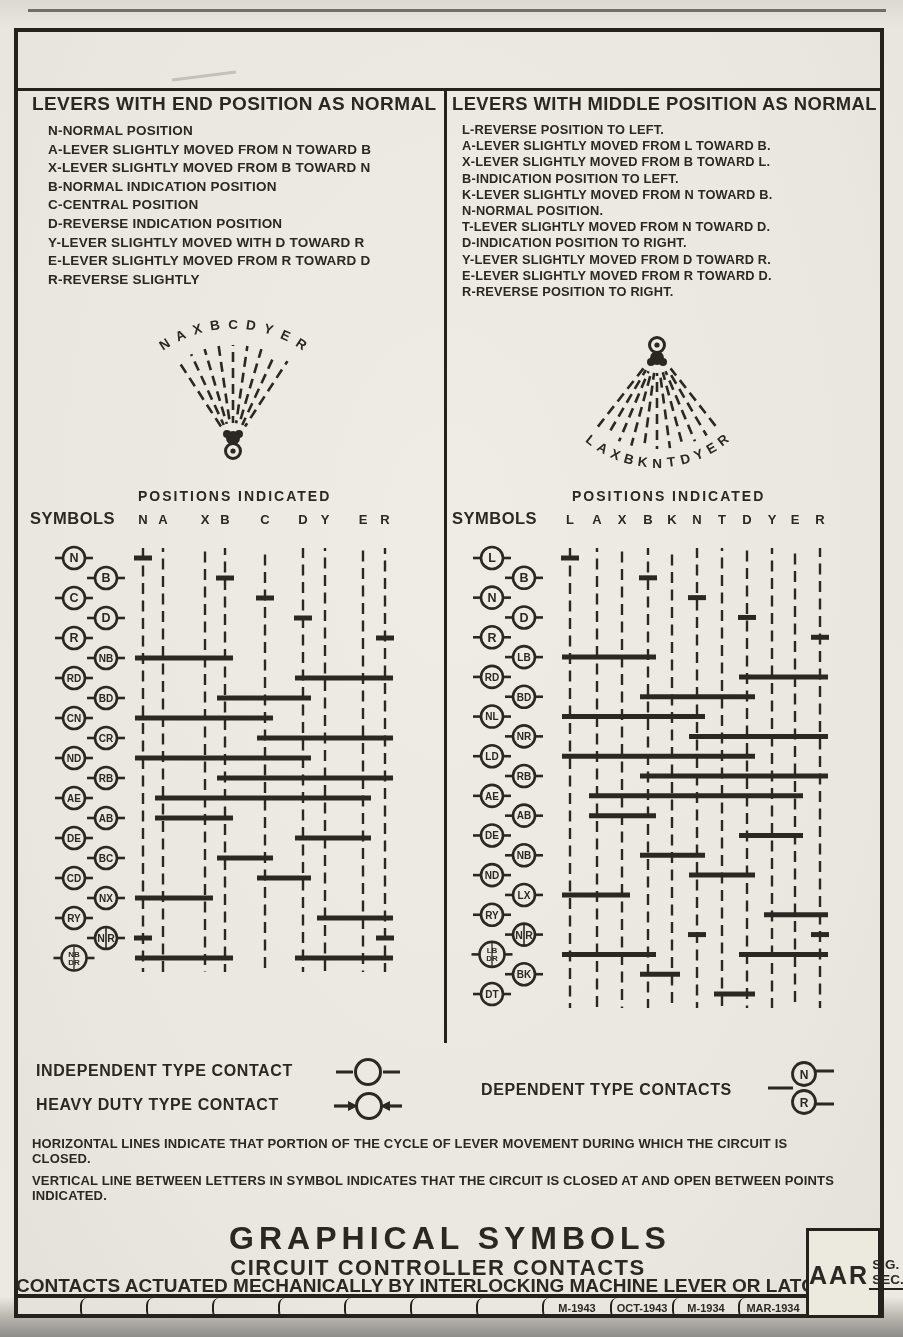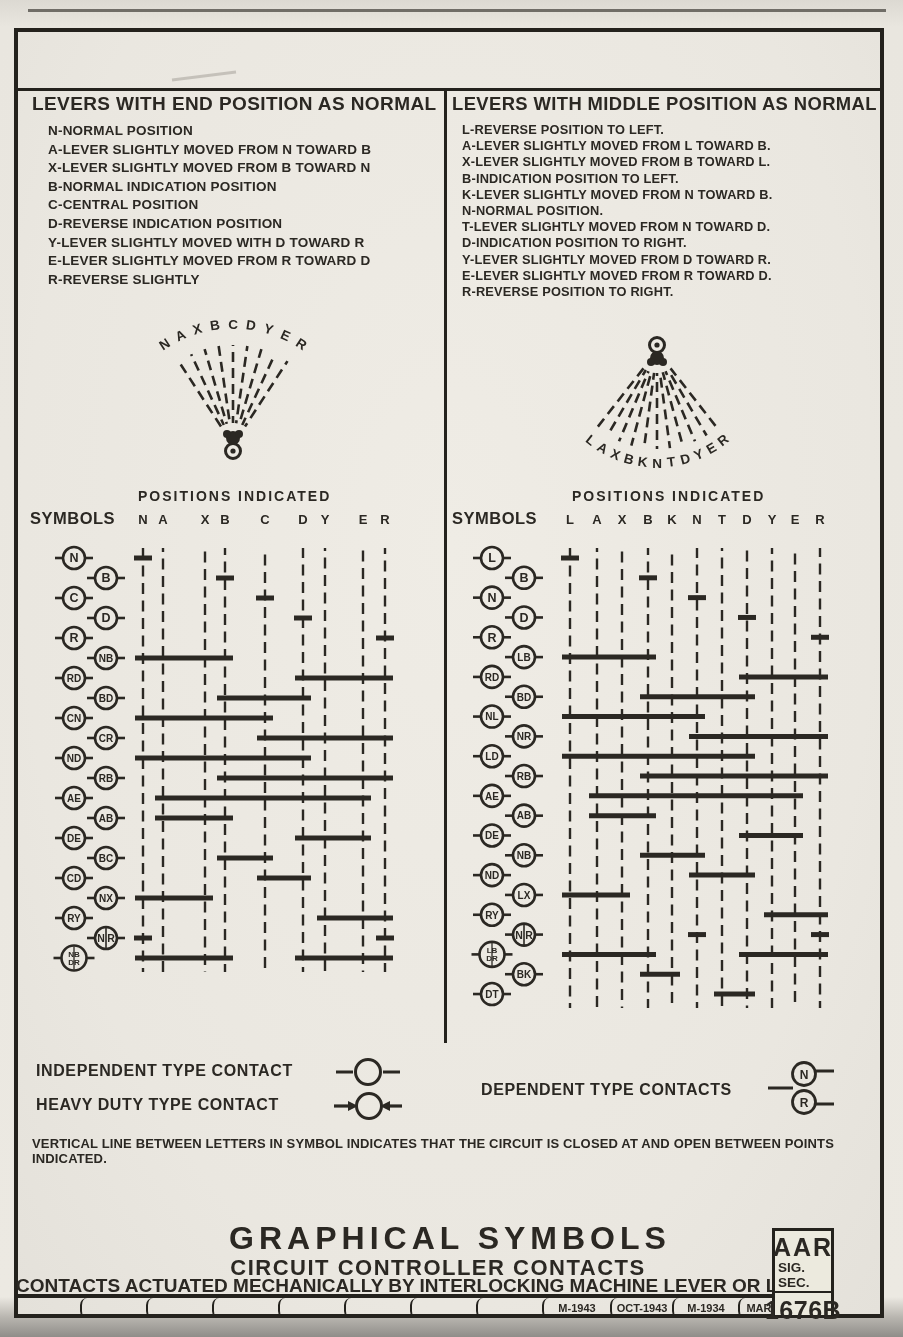--- a/index.html
+++ b/index.html
@@ -31,22 +31,22 @@
   .caption-title{font-size:19px;font-weight:bold;letter-spacing:0px;text-align:center;white-space:nowrap;}
   .strip{
     left:14px;top:1294px;width:792px;height:20px;display:flex;
     border-top:4px solid #24221d;background:transparent;
   }
   .strip .cell{border-left:2.2px solid #24221d;height:100%;box-sizing:border-box;
     display:flex;align-items:center;justify-content:center;
     font-size:11px;font-weight:bold;white-space:nowrap;border-radius:7px;}
   .strip .cell:first-child{border-left:none;}
   .stamp{
-    left:772px;top:1228px;width:62px;height:90px;border:3.5px solid #24221d;
-    box-sizing:border-box;background:#eceade;display:flex;flex-direction:column;align-items:center;
+    left:806px;top:1228px;width:75px;height:90px;border:3.5px solid #24221d;
+    box-sizing:border-box;background:#eceade;display:flex;flex-direction:row;align-items:center;
   }
   .stamp .org{font-size:25px;font-weight:bold;letter-spacing:2px;line-height:26px;margin-top:3px;}
   .stamp .section{font-size:13.5px;font-weight:bold;line-height:15px;border-bottom:2.5px solid #24221d;padding:0 3px 1px 3px;}
   .stamp .number{font-size:25px;font-weight:bold;letter-spacing:.5px;line-height:30px;margin-top:2px;}
   svg text{font-family:"Liberation Sans",sans-serif;}
 </style>
 </head>
 <body>
 
 <div class="abs topline"></div>
@@ -436,20 +436,21 @@
     <text x="804" y="1078.5" fill="#2b2823" font-size="12" font-weight="bold" text-anchor="middle" letter-spacing="0">N</text>
     <text x="804" y="1106.5" fill="#2b2823" font-size="12" font-weight="bold" text-anchor="middle" letter-spacing="0">R</text>
     <line x1="172" y1="80" x2="236" y2="72" stroke="#98948c" stroke-width="3" opacity="0.45"></line>
   </svg>
 
 <div class="abs legend-label" style="left:36px;top:1062px;">INDEPENDENT TYPE CONTACT</div>
 <div class="abs legend-label" style="left:36px;top:1096px;">HEAVY DUTY TYPE CONTACT</div>
 <div class="abs legend-label" style="left:481px;top:1081px;">DEPENDENT TYPE CONTACTS</div>
 
 <div id="notes" class="abs" style="left:32px;top:1136px;width:808px;">
+    <div class="note" style="margin-bottom: 7px;">HORIZONTAL LINES INDICATE THAT PORTION OF THE CYCLE OF LEVER MOVEMENT DURING WHICH THE CIRCUIT IS CLOSED.</div>
     <div class="note" style="margin-bottom: 7px;">VERTICAL LINE BETWEEN LETTERS IN SYMBOL INDICATES THAT THE CIRCUIT IS CLOSED AT AND OPEN BETWEEN POINTS INDICATED.</div>
   </div>
 
 <div class="abs main-title" style="left:60px;top:1220px;width:780px;">GRAPHICAL SYMBOLS</div>
 <div class="abs sub-title" style="left:48px;top:1255px;width:780px;">CIRCUIT CONTROLLER CONTACTS</div>
 <div class="abs caption-title" style="left:16px;top:1275px;width:788px;">CONTACTS ACTUATED MECHANICALLY BY INTERLOCKING MACHINE LEVER OR LATCH</div>
 
 <div id="strip" class="abs strip">
     <div class="cell" style="width: 66px;"></div>
     <div class="cell" style="width: 66px;"></div>

